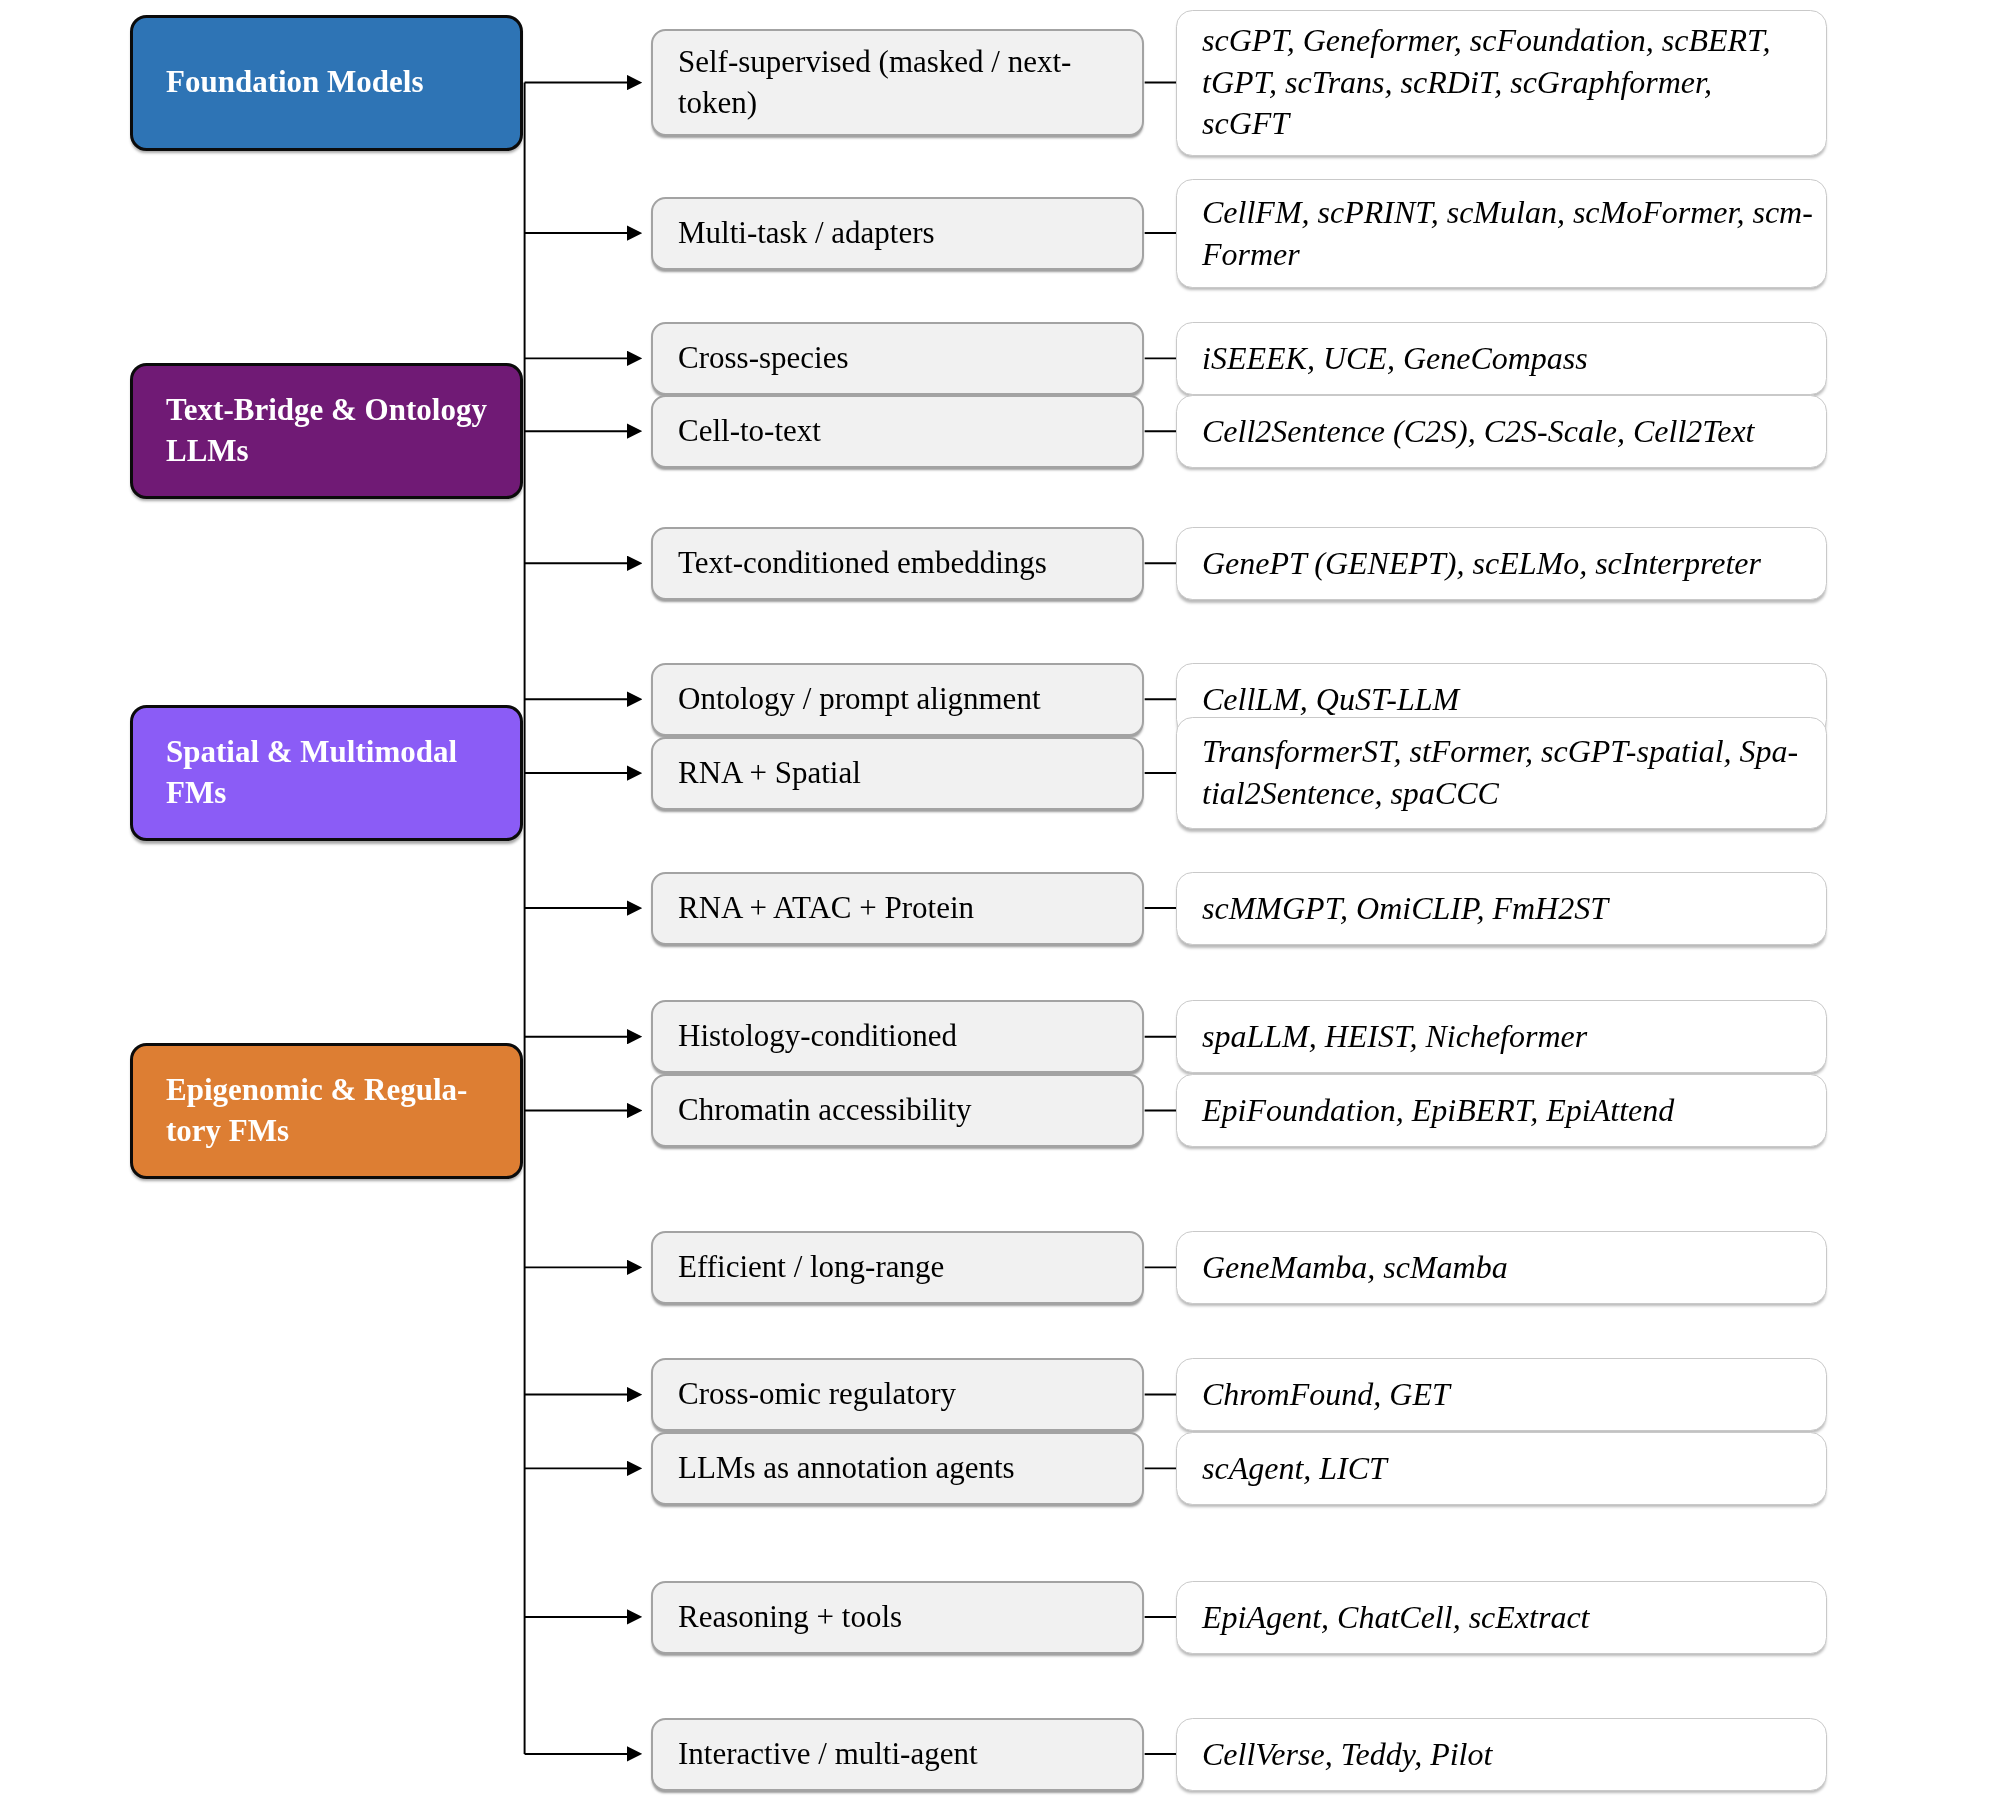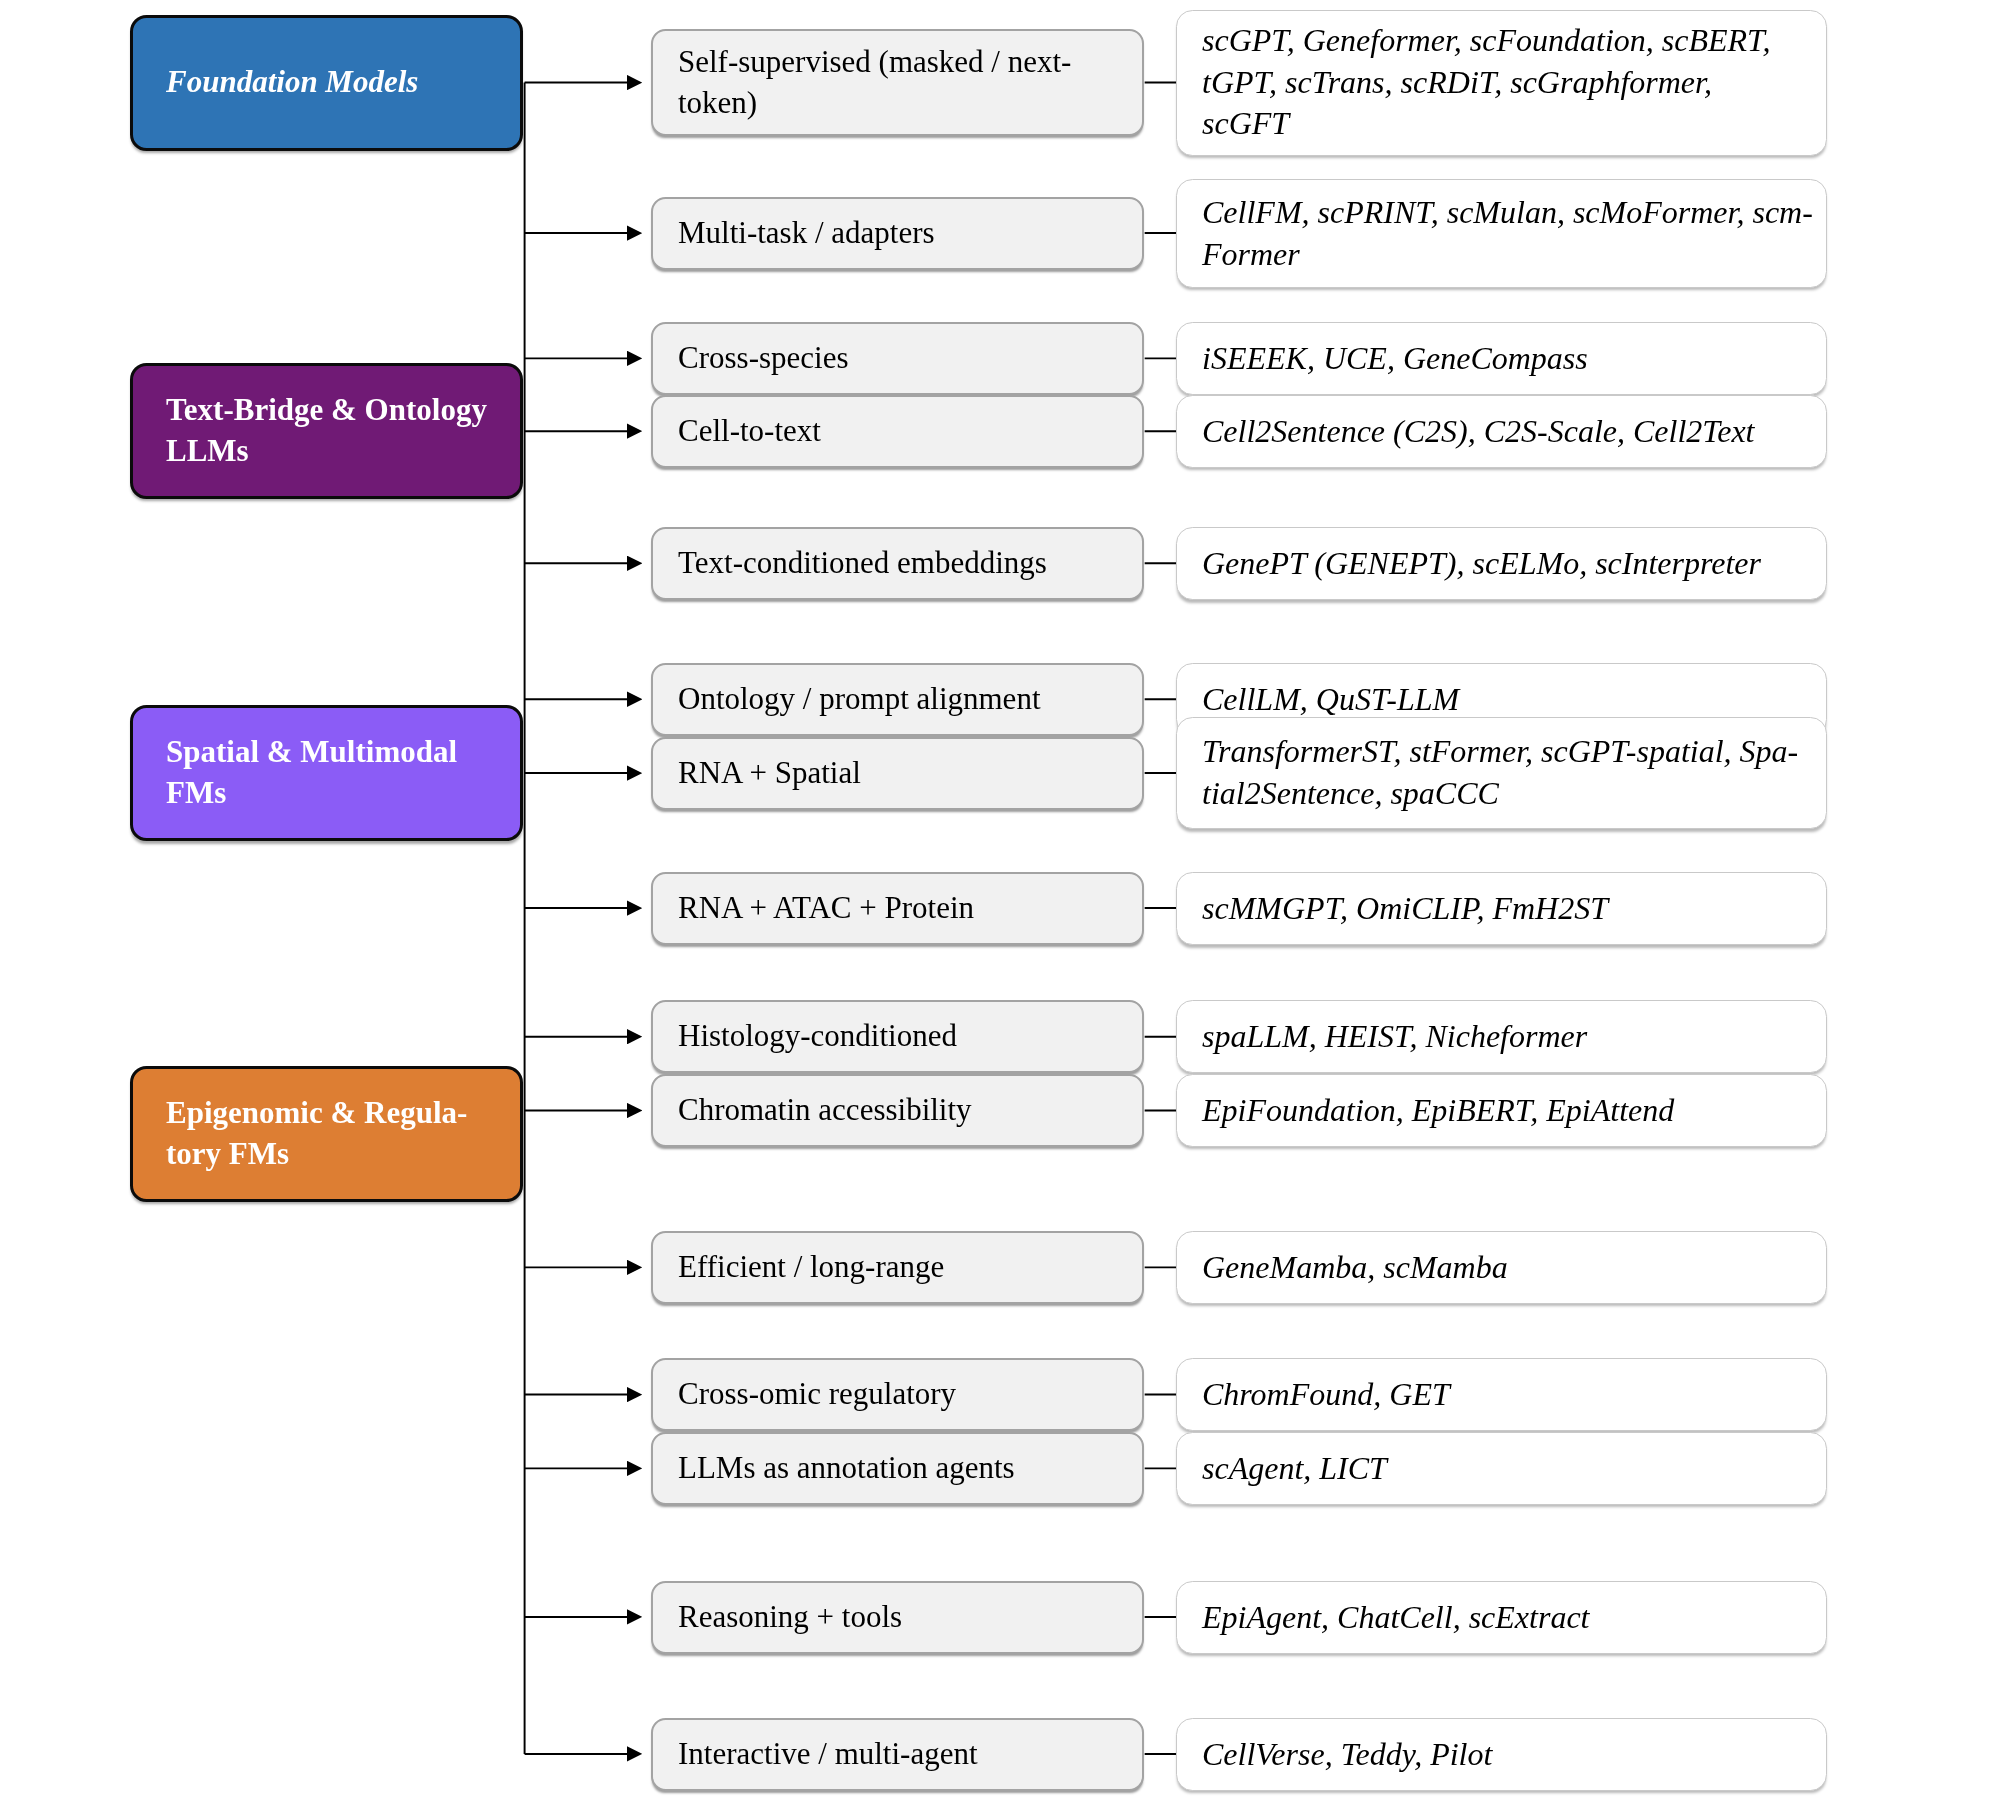--- a/index.html
+++ b/index.html
@@ -125,32 +125,32 @@
       <line x1="2357" y1="2135" x2="2542" y2="2135" marker-end="url(#ah)"></line>
       <line x1="2357" y1="2287" x2="2542" y2="2287" marker-end="url(#ah)"></line>
       <line x1="2357" y1="2610" x2="2542" y2="2610" marker-end="url(#ah)"></line>
       <line x1="2357" y1="2872" x2="2542" y2="2872" marker-end="url(#ah)"></line>
       <line x1="2357" y1="3024" x2="2542" y2="3024" marker-end="url(#ah)"></line>
       <line x1="2357" y1="3330" x2="2542" y2="3330" marker-end="url(#ah)"></line>
       <line x1="2357" y1="3612" x2="2542" y2="3612" marker-end="url(#ah)"></line>
     </g>
   </svg>
 
-  <div class="cat-box" style="top: 14.6px; background: rgb(46, 116, 181); font-style: italic;">
+  <div class="cat-box" style="top: 14.6px; background: rgb(46, 116, 181);">
     <span class="cat-label">Foundation Models</span>
   </div>
   <div class="cat-box" style="top: 363px; background: #701a75;">
     <span class="cat-label">Text-Bridge &amp; Ontology
 LLMs</span>
   </div>
   <div class="cat-box" style="top: 705px; background: #8b5cf6;">
     <span class="cat-label">Spatial &amp; Multimodal
 FMs</span>
   </div>
-  <div class="cat-box" style="top: 1043px; background: rgb(221, 126, 51); margin-top: 23px;">
+  <div class="cat-box" style="top: 1043px; background: rgb(221, 126, 51);">
     <span class="cat-label">Epigenomic &amp; Regula-
 tory FMs</span>
   </div>
 
   <div class="mid-box" style="top:29px;height:107px">
     <span class="mid-label">Self-supervised (masked / next-
 token)</span>
   </div>
   <div class="right-box" style="top:9.7px;height:146px">
     <span class="right-label">scGPT, Geneformer, scFoundation, scBERT,

